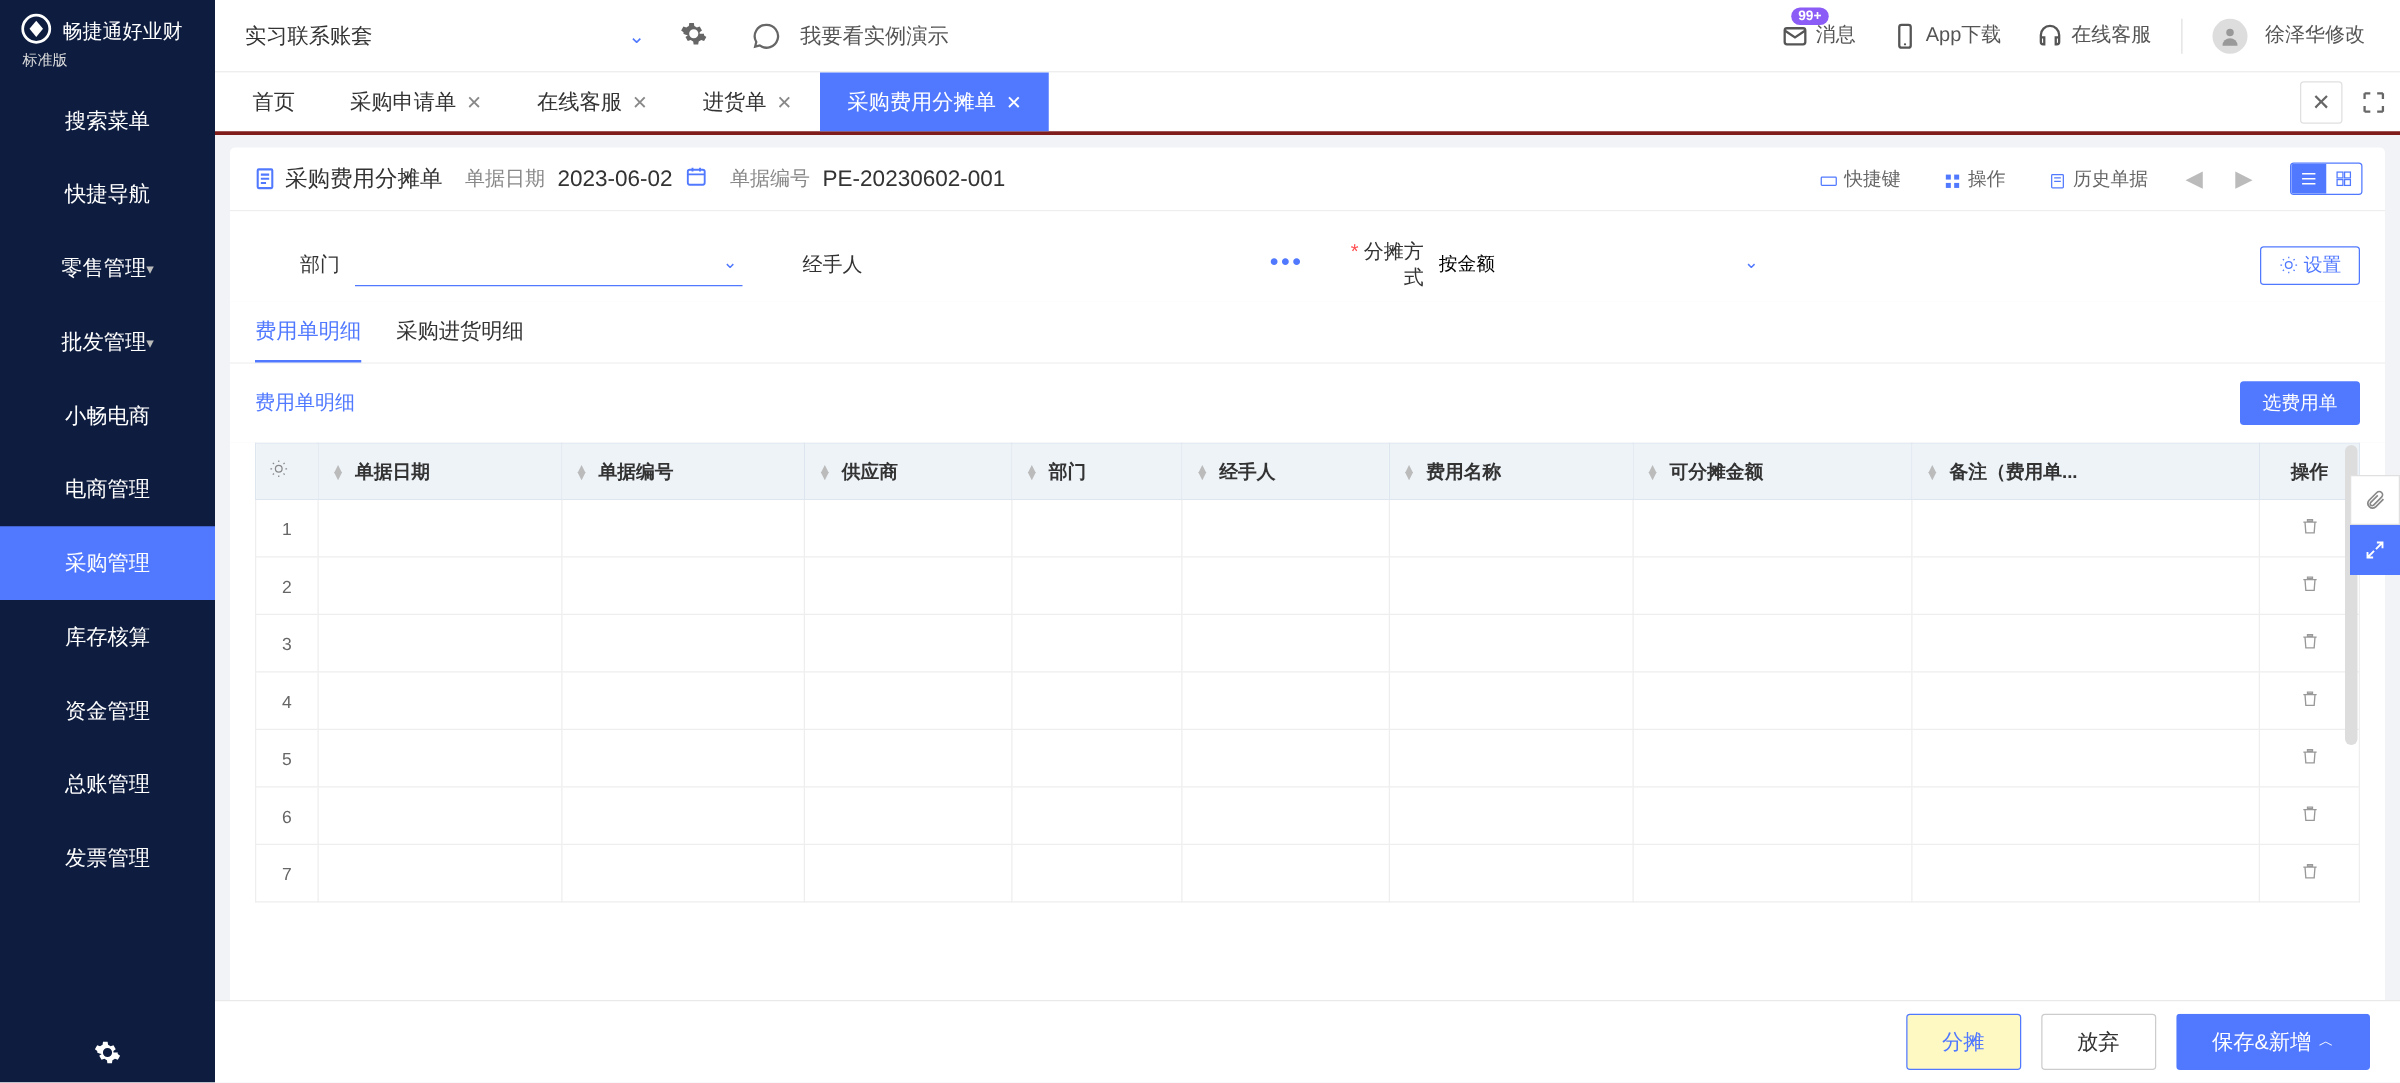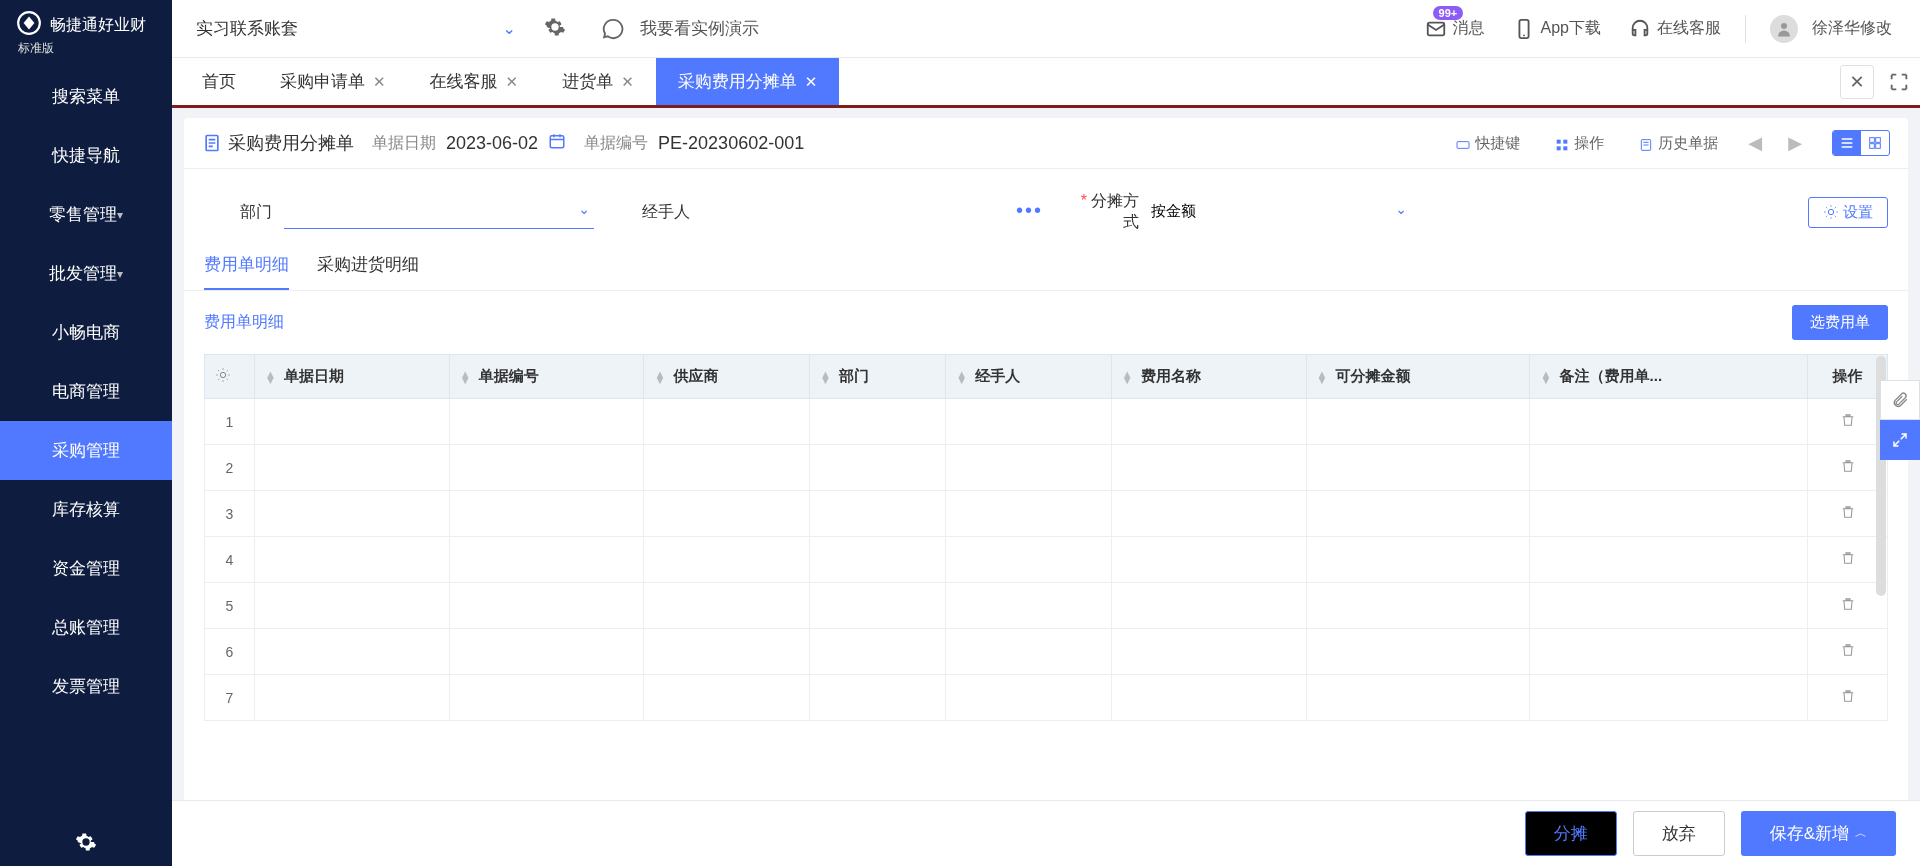--- a/index.html
+++ b/index.html
@@ -87,21 +87,21 @@
 .data-table td { border:1px solid #eee; padding:10px 10px; height:46px; color:#666; }
 .data-table td.rownum { text-align:center; color:#666; width:50px; }
 .data-table td.ops { text-align:center; width:80px; }
 .trash-icon svg { width:16px; height:16px; fill:#999; cursor:pointer; }
 .th-gear { text-align:center; width:50px; }
 .th-gear svg { width:16px; height:16px; fill:#888; }
 .vscroll { position:absolute; right:22px; top:2px; width:10px; height:240px; background:#ddd; border-radius:5px; }
 
 .footer-bar { height:66px; background:#fff; border-top:1px solid #e9e9e9; display:flex; align-items:center; justify-content:flex-end; padding:0 24px; gap:16px; }
 .btn { padding:10px 28px; border-radius:3px; cursor:pointer; font-size:17px; border:1px solid transparent; }
-.btn-outline-primary { border-color:#5179ff; color:#5179ff; background:#000000; }
+.btn-outline-primary { border-color:#5179ff; color:#5179ff; background:#fef9c3; }
 .btn-default { border-color:#ccc; color:#333; background:#fff; }
 .btn-primary { background:#5179ff; color:#fff; display:flex; align-items:center; gap:6px; }
 .btn-primary .chev-up { font-size:12px; }
 
 .side-float { position:absolute; right:0; top:380px; display:flex; flex-direction:column; }
 .float-item { width:40px; height:40px; display:flex; align-items:center; justify-content:center; border:1px solid #e0e0e0; background:#fff; cursor:pointer; }
 .float-item.primary { background:#5179ff; border-color:#5179ff; }
 .float-item svg { width:18px; height:18px; fill:#888; }
 .float-item.primary svg { fill:#fff; }
 </style>

